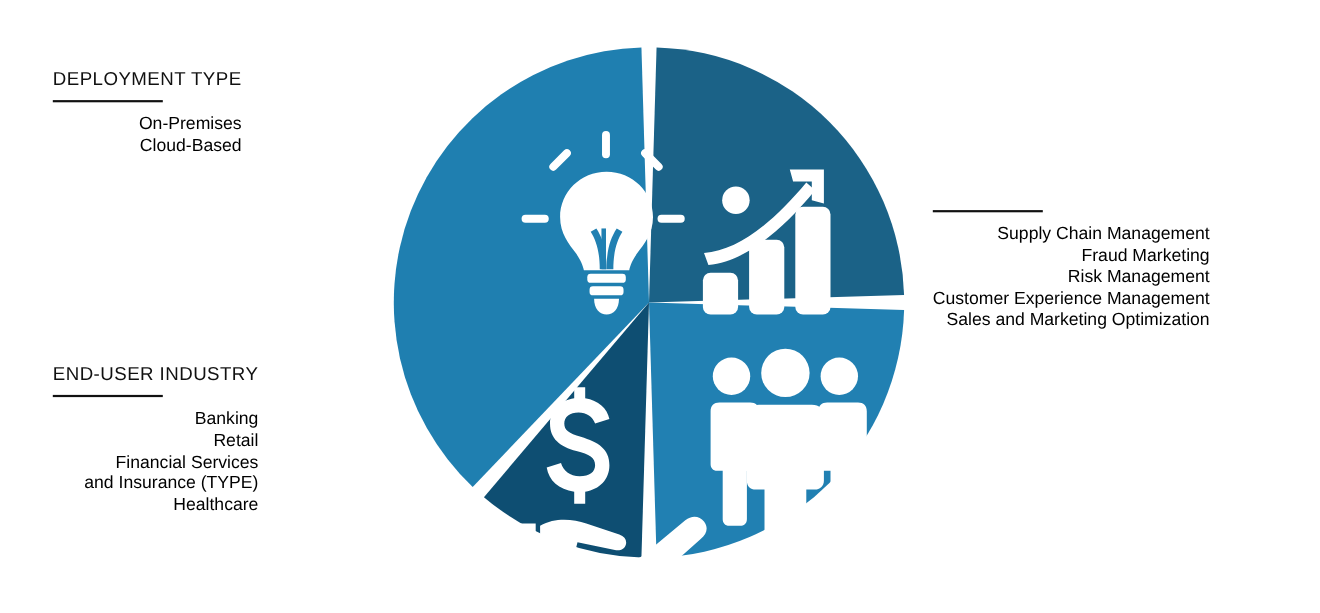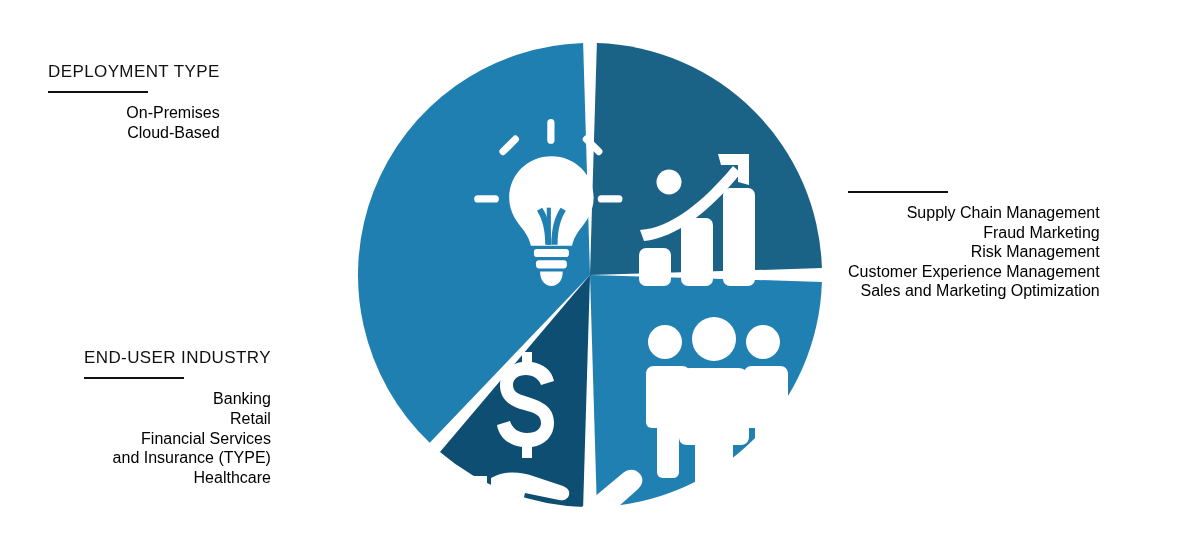--- a/index.html
+++ b/index.html
@@ -44,21 +44,21 @@
   }
   .label-block li {
     font-size: 16px;
     line-height: 19.6px;
     color: #000000;
     white-space: nowrap;
     font-weight: 400;
   }
 
   #deployment-type-block { left: 48px; top: 62px; }
-  #end-user-industry-block { left: 48px; top: 348px; margin-left: 36px; }
+  #end-user-industry-block { left: 48px; top: 330px; }
   #application-block { left: 848px; top: 182px; }
 
   
   #pie-wrap {
     position: absolute;
     left: 355px;
     top: 40px;
     width: 470px;
     height: 470px;
   }

